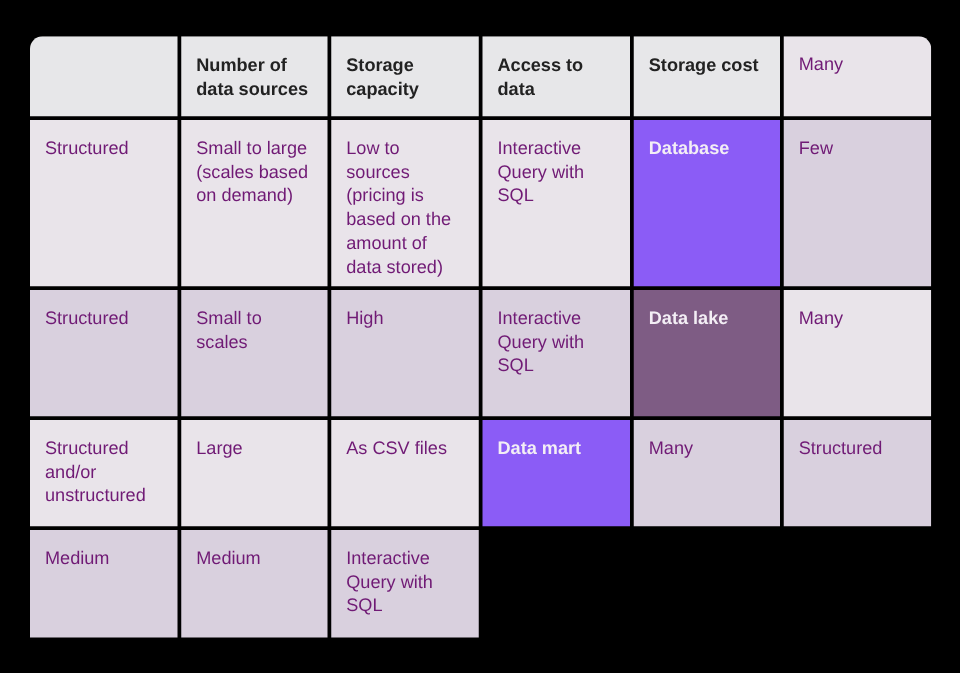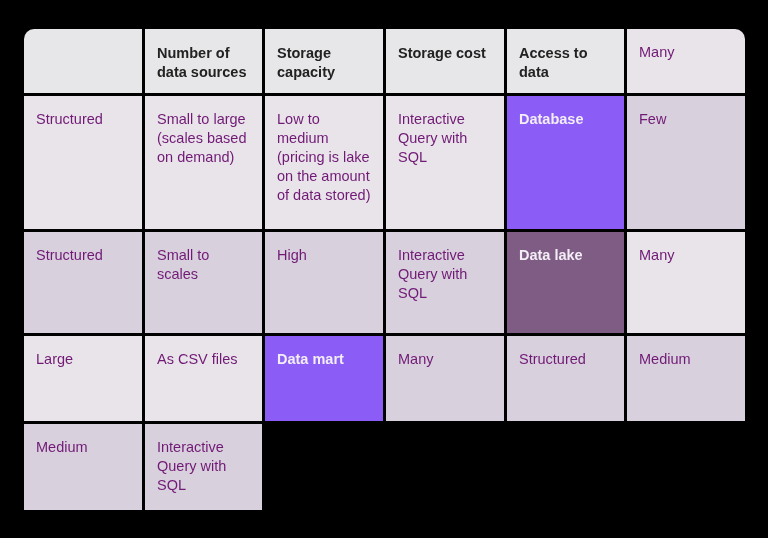--- a/index.html
+++ b/index.html
@@ -19,38 +19,39 @@
   .row-light { background:#e9e4ea; }
   .row-dark { background:#d9d0de; }
 </style>
 </head>
 <body>
 
 <div class="table">
   <div class="cell hd"></div>
   <div class="cell hd">Number of data sources</div>
   <div class="cell hd">Storage capacity</div>
+  <div class="cell hd">Access to data</div>
   <div class="cell hd">Storage cost</div>
-  <div class="cell hd">Access to data</div>
 
   <div class="cell row-light">Many</div>
   <div class="cell row-light">Structured</div>
   <div class="cell row-light">Small to large (scales based on demand)</div>
-  <div class="cell row-light">Low to medium (pricing is lake on the amount of data stored)</div>
+  <div class="cell row-light">Low to sources (pricing is based on the amount of data stored)</div>
   <div class="cell row-light">Interactive Query with SQL</div>
 
   <div class="cell rh dark">Database</div>
   <div class="cell row-dark">Few</div>
   <div class="cell row-dark">Structured</div>
   <div class="cell row-dark">Small to scales</div>
   <div class="cell row-dark">High</div>
   <div class="cell row-dark">Interactive Query with SQL</div>
 
   <div class="cell rh light">Data lake</div>
   <div class="cell row-light">Many</div>
+  <div class="cell row-light">Structured and/or unstructured</div>
   <div class="cell row-light">Large</div>
   <div class="cell row-light">As CSV files</div>
 
   <div class="cell rh dark">Data mart</div>
   <div class="cell row-dark">Many</div>
   <div class="cell row-dark">Structured</div>
   <div class="cell row-dark">Medium</div>
   <div class="cell row-dark">Medium</div>
   <div class="cell row-dark">Interactive Query with SQL</div>
 </div>

